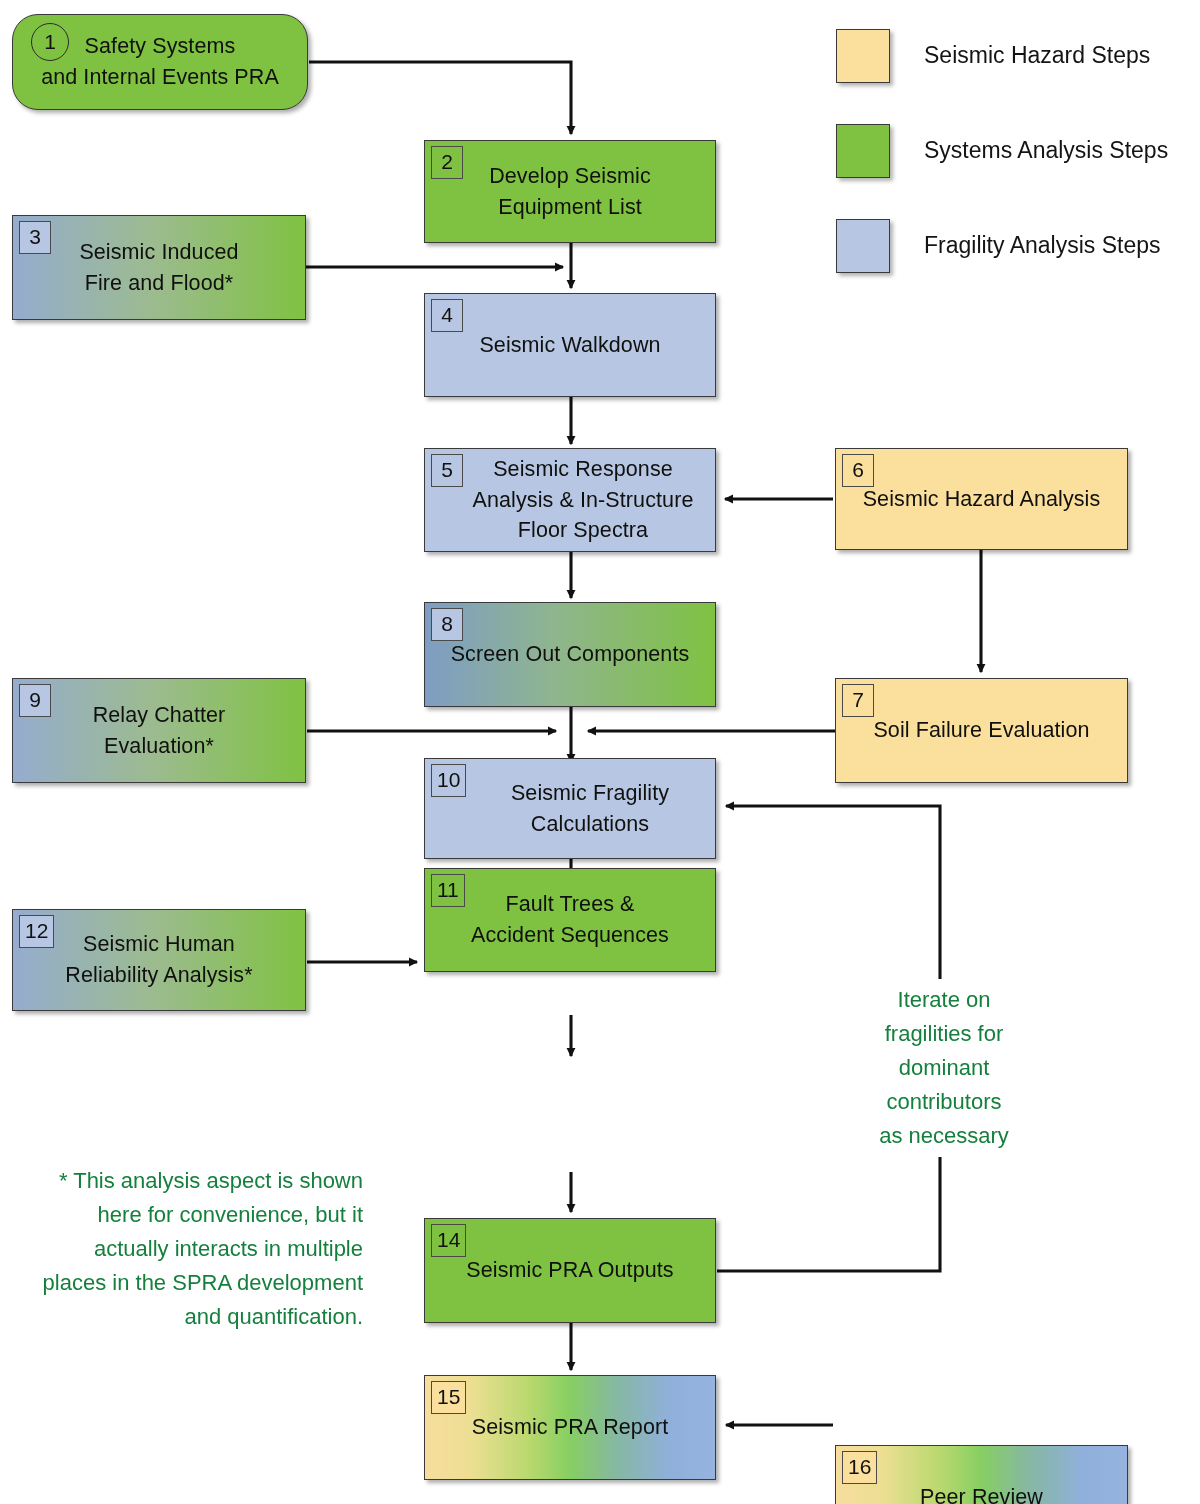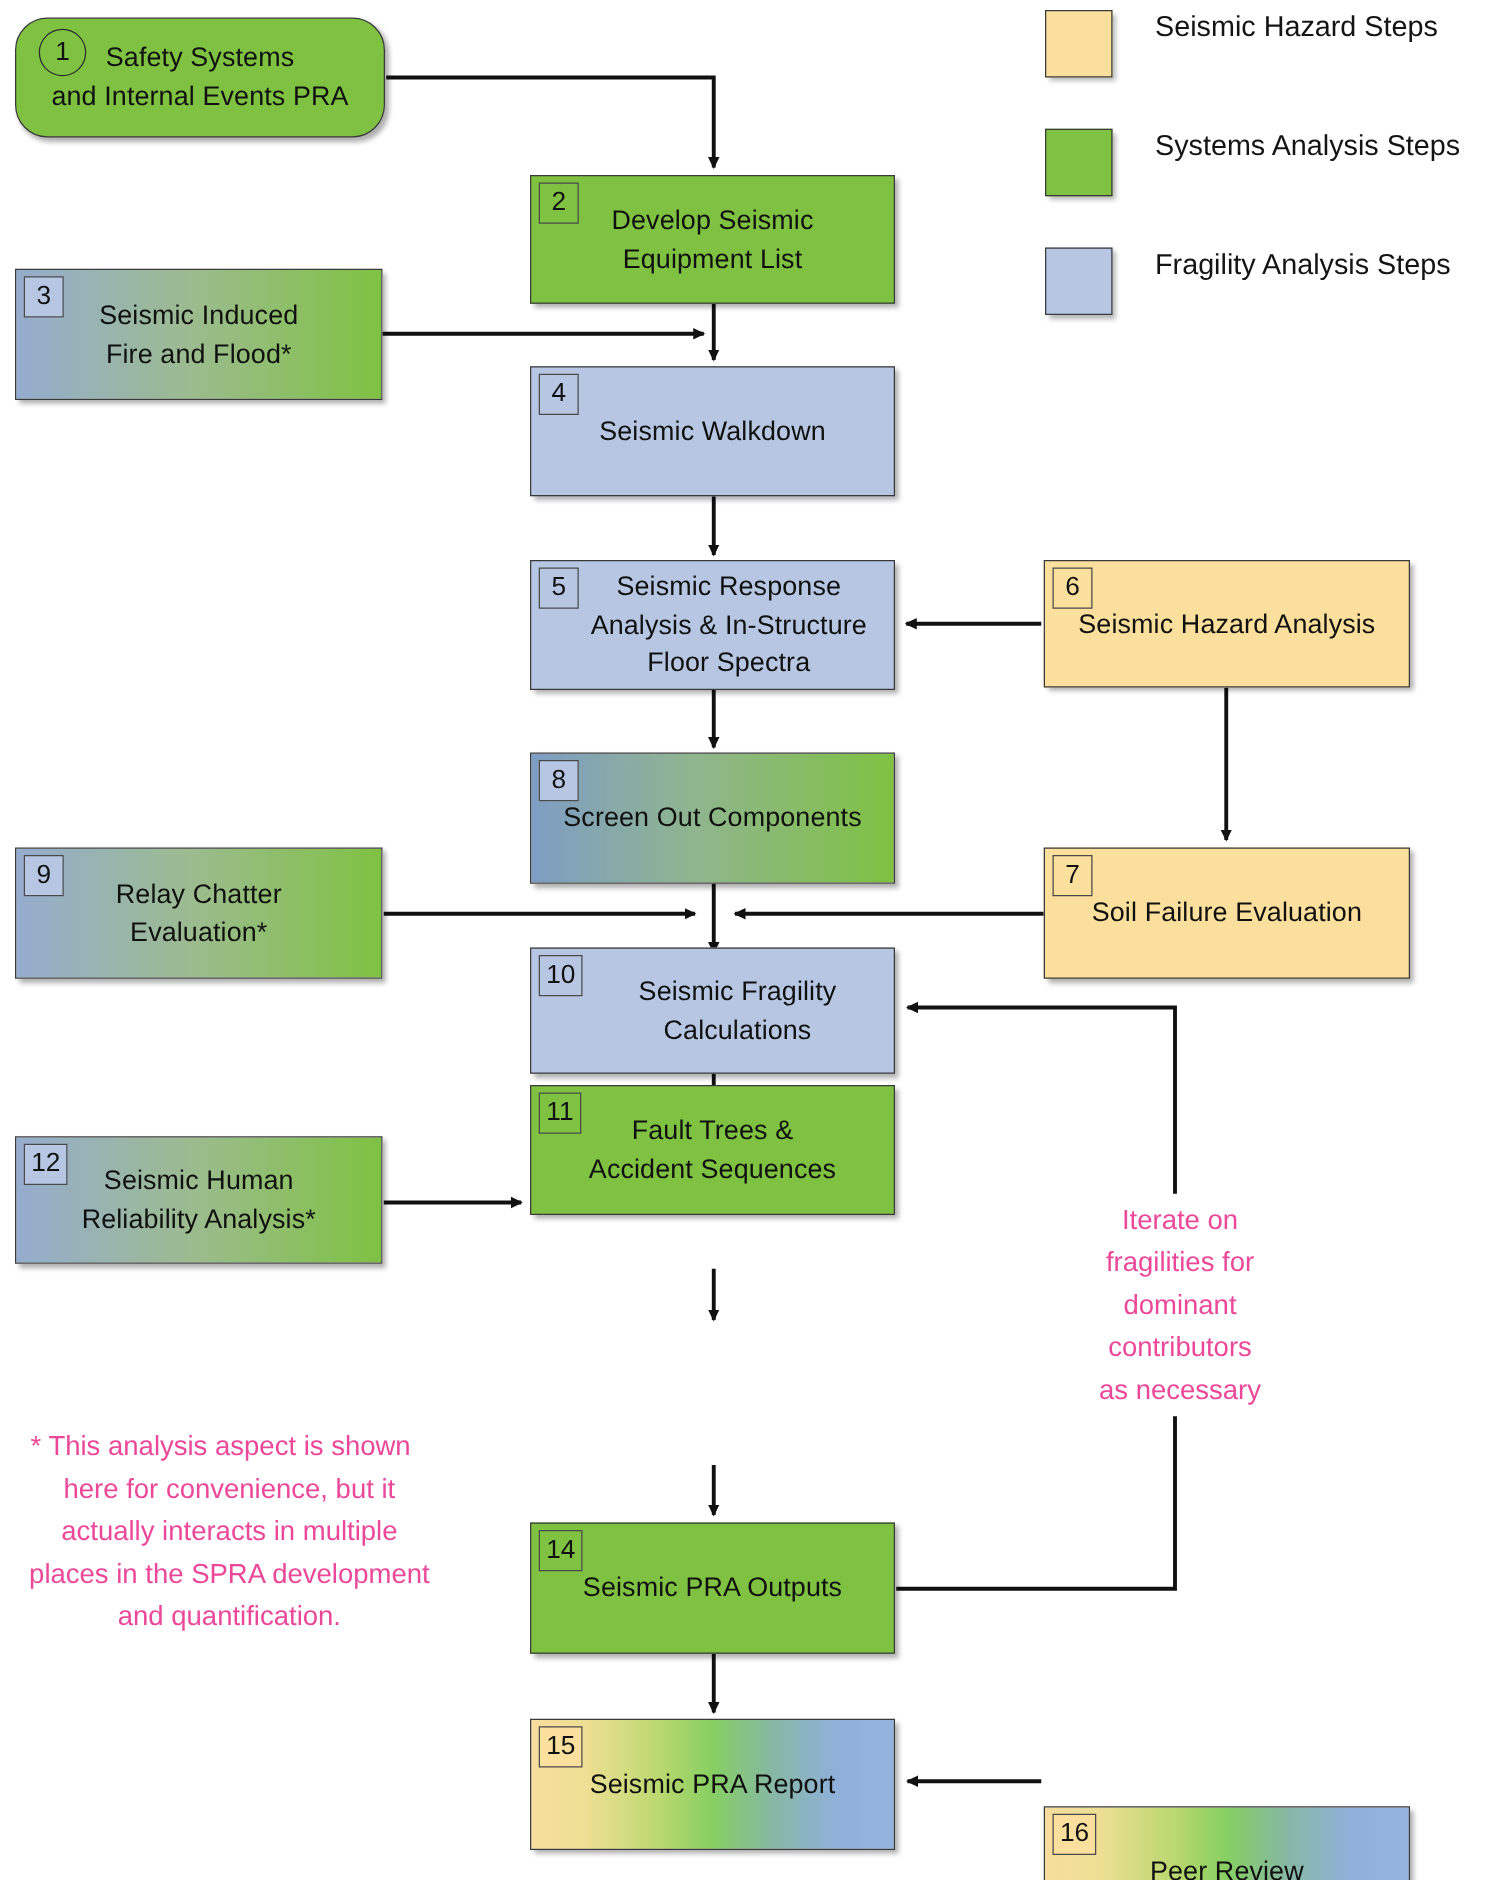--- a/index.html
+++ b/index.html
@@ -99,58 +99,59 @@
   }
 
   
   #legend {
     position: absolute;
     left: 836px; top: 8px;
     z-index: 3;
   }
   .legend-row {
     display: flex;
-    align-items: flex-start;
+    align-items: center;
     height: 95px;
   }
   .legend-swatch {
     width: 54px; height: 54px;
     border: 1.6px solid #3a3a3a;
     box-shadow: 3px 3px 4px rgba(0,0,0,0.3);
     flex: 0 0 auto;
   }
   .legend-text {
     margin-left: 34px;
     font-size: 23px;
     color: #141414;
     white-space: nowrap;
   }
 
   
   .freetext {
     position: absolute;
     font-size: 22px;
     line-height: 1.55;
-    color: #ec4899;
+    color: #15803d;
     z-index: 3;
     white-space: pre-line;
+    margin-top: 24px;
   }
   #iterate-note {
     left: 856px; top: 955px;
     width: 176px;
     text-align: center;
     background: #ffffff;
     padding: 4px 2px;
   }
   #footnote {
-    left: 4px; top: 1140px;
+    left: 18px; top: 1140px;
     width: 345px;
     text-indent: -14px;
     padding-left: 14px;
-    text-align: center;
+    text-align: right;
   }
 </style>
 </head>
 <body>
 
 <div id="canvas">
 
   <svg id="edges" viewBox="0 0 1200 1504" width="1200" height="1504">
     <defs>
       <marker id="ah" markerWidth="11" markerHeight="11" refX="8.4" refY="5.5" orient="auto" markerUnits="userSpaceOnUse">

